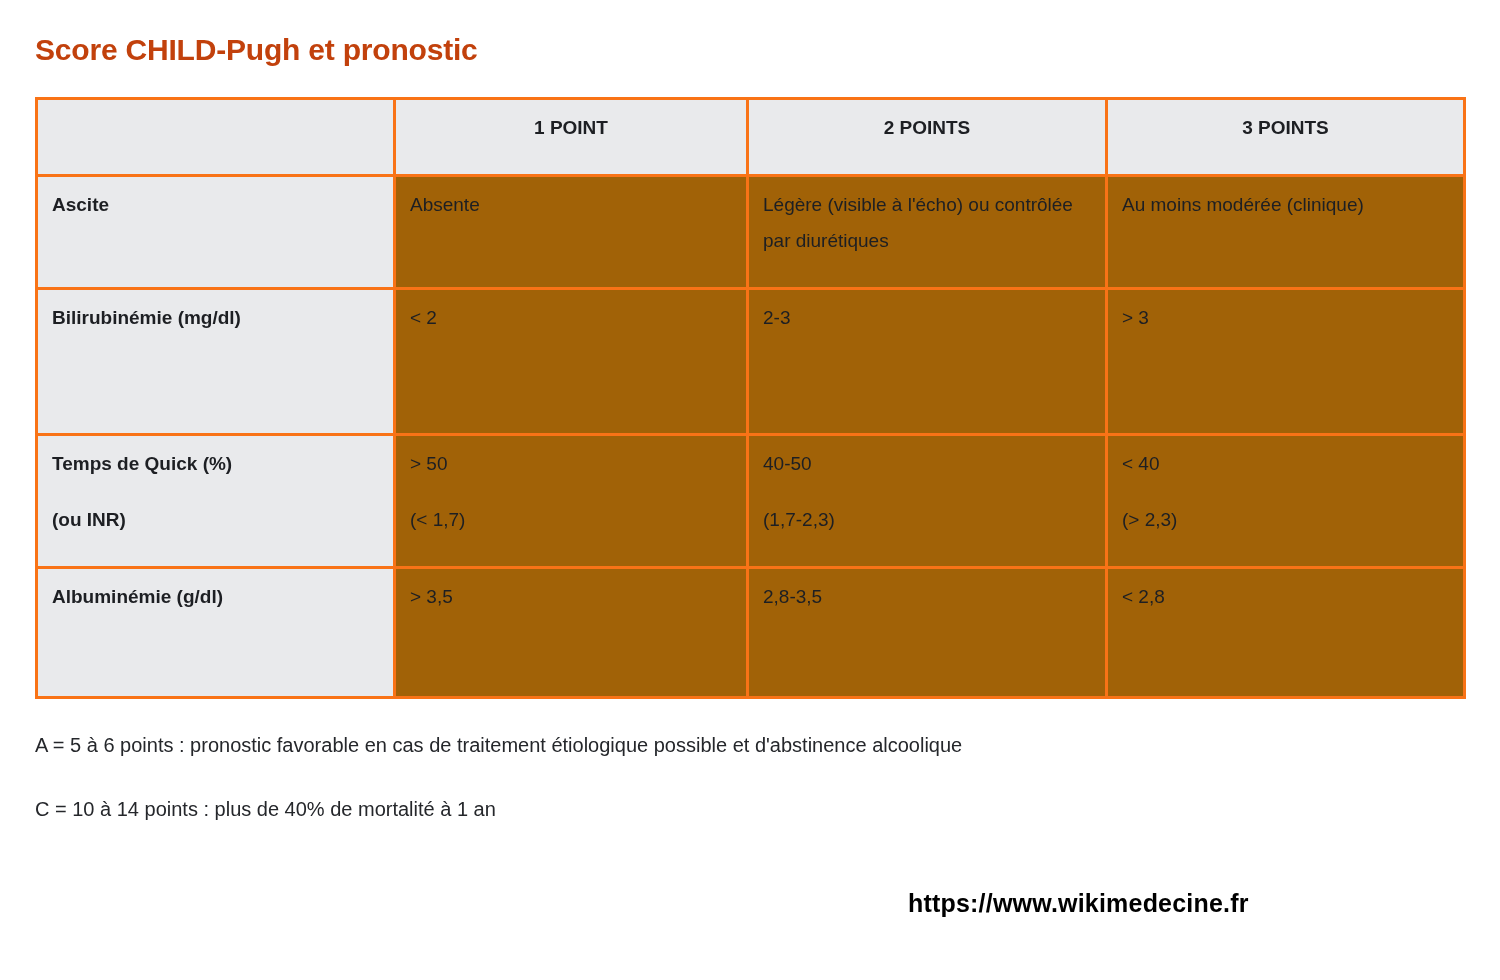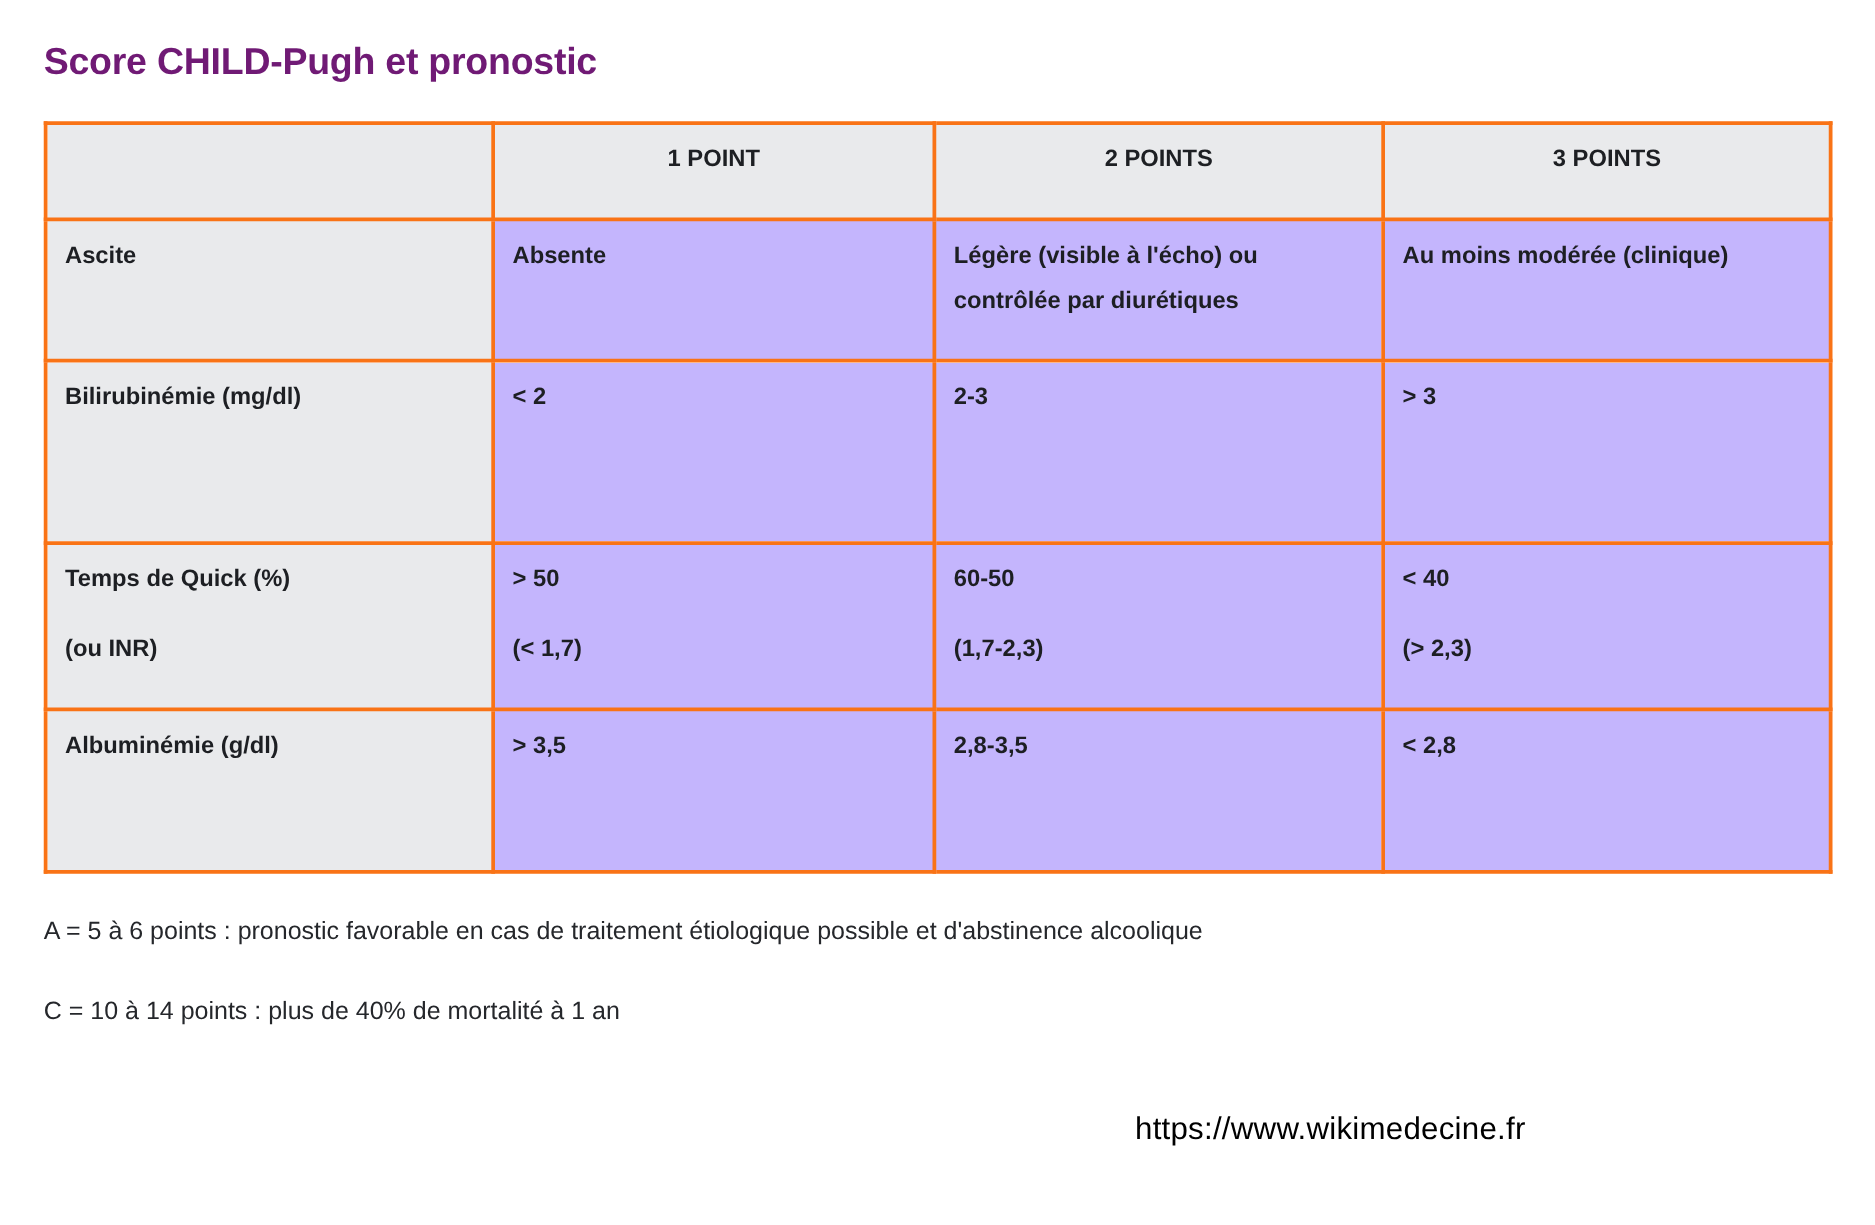--- a/index.html
+++ b/index.html
@@ -17,21 +17,21 @@
     -webkit-font-smoothing: antialiased;
   }
 
   
   h1.page-title {
     margin: 30px 0 0 35px;
     font-size: 30px;
     line-height: 40px;
     font-weight: 700;
     letter-spacing: -0.2px;
-    color: #701a75;
+    color: #c2410c;
   }
 
   
   table.score-table {
     border-collapse: collapse;
     table-layout: fixed;
     width: 1428px;
     margin: 27px 0 0 35px;
     font-size: 19px;
     color: #1d1f23;
@@ -47,22 +47,22 @@
   .score-table thead th {
     background: #e9eaec;
     text-align: center;
     font-weight: 700;
   }
   .score-table tbody th {
     background: #e9eaec;
     font-weight: 700;
   }
   .score-table td {
-    background: #c4b5fd;
-    font-weight: 700;
+    background: #a16207;
+    font-weight: 400;
   }
   .score-table p {
     margin: 0 0 18px 0;
     line-height: 36px;
   }
   .score-table p + p {
     margin-top: 20px;
   }
   .score-table thead tr { height: 74px; }
   .score-table tbody tr:nth-child(1) { height: 110px; padding-left: 25px; }
@@ -81,21 +81,21 @@
     margin: 0 0 36px 0;
     line-height: 28px;
   }
 
   
   .watermark {
     position: absolute;
     left: 908px;
     top: 889px;
     font-size: 25px;
-    font-weight: 400;
+    font-weight: 700;
     letter-spacing: 0.2px;
     color: #000000;
     white-space: nowrap;
   }
 </style>
 </head>
 <body>
 
 <h1 class="page-title">Score CHILD-Pugh et pronostic</h1>
 
@@ -152,21 +152,21 @@
       <tr>
         <th scope="row">
           <p>Temps de Quick (%)</p>
           <p>(ou INR)</p>
         </th>
         <td>
           <p>&gt; 50</p>
           <p>(&lt; 1,7)</p>
         </td>
         <td>
-          <p>60-50</p>
+          <p>40-50</p>
           <p>(1,7-2,3)</p>
         </td>
         <td>
           <p>&lt; 40</p>
           <p>(&gt; 2,3)</p>
         </td>
       </tr>
       <tr>
         <th scope="row">
           <p>Albuminémie (g/dl)</p>

